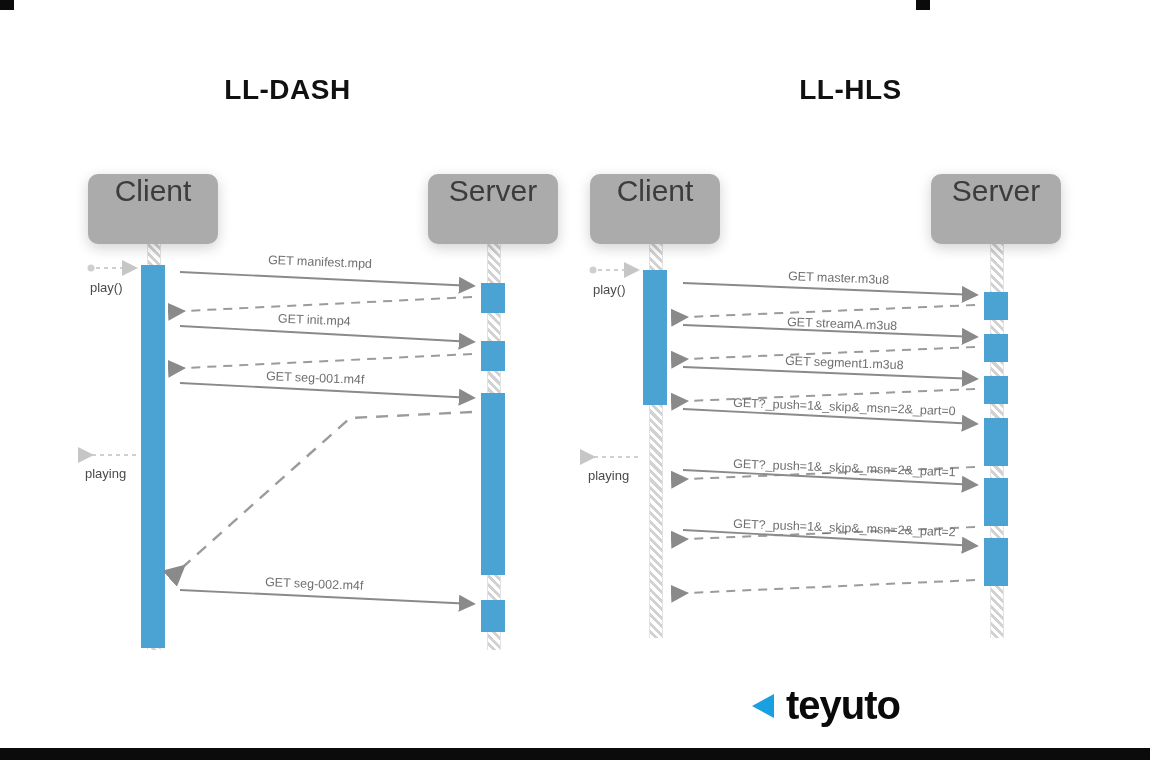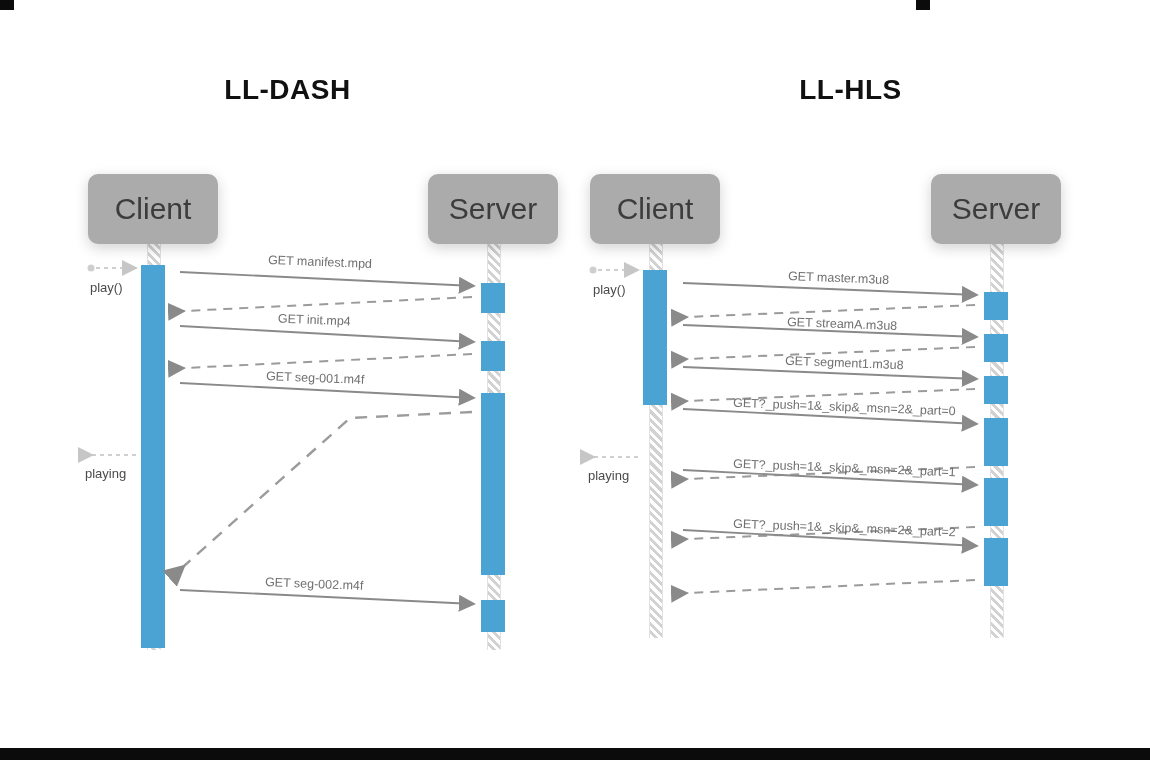--- a/index.html
+++ b/index.html
@@ -22,21 +22,21 @@
   .panel-title{
     position:absolute;top:74px;width:100%;text-align:center;
     font-size:28px;font-weight:bold;letter-spacing:.5px;color:#111111;
     font-family:"Liberation Sans", sans-serif;
   }
 
   
   .actor{
     position:absolute;width:130px;height:70px;border-radius:10px;
     background:#ababab;color:#3c3c3c;
-    display:flex;align-items:center;justify-content:center;
+    display:flex;align-items:flex-start;justify-content:center;
     font-size:30px;font-weight:400;
     box-shadow:0 4px 14px rgba(0,0,0,.18);
     z-index:6;
   }
 
   
   .lifeline{
     position:absolute;width:12px;
     background-image:repeating-linear-gradient(45deg,
        #ffffff 0px,#ffffff 3px,#d2d2d2 3px,#d2d2d2 6px);
@@ -181,14 +181,20 @@
   <div class="msg-label" style="left:266px;top:371px;transform:rotate(2.2deg);">GET seg-001.m4f</div>
   <div class="msg-label" style="left:265px;top:577px;transform:rotate(2.2deg);">GET seg-002.m4f</div>
 
   <div class="msg-label" style="left:788px;top:271px;transform:rotate(2.2deg);">GET master.m3u8</div>
   <div class="msg-label" style="left:787px;top:317px;transform:rotate(2.2deg);">GET streamA.m3u8</div>
   <div class="msg-label" style="left:785px;top:356px;transform:rotate(2.2deg);">GET segment1.m3u8</div>
   <div class="msg-label" style="left:733px;top:400px;transform:rotate(2.2deg);">GET?_push=1&amp;_skip&amp;_msn=2&amp;_part=0</div>
   <div class="msg-label" style="left:733px;top:461px;transform:rotate(2.2deg);">GET?_push=1&amp;_skip&amp;_msn=2&amp;_part=1</div>
   <div class="msg-label" style="left:733px;top:521px;transform:rotate(2.2deg);">GET?_push=1&amp;_skip&amp;_msn=2&amp;_part=2</div>
 
+  <div class="logo">
+    <svg width="30" height="40" viewBox="0 0 30 40">
+      <path d="M26,8 L26,32 L4,20 Z" fill="#1aa0e0"></path>
+    </svg>
+    <span class="logo-word">teyuto</span>
+  </div>
 
 </div>
 
 </body></html>

